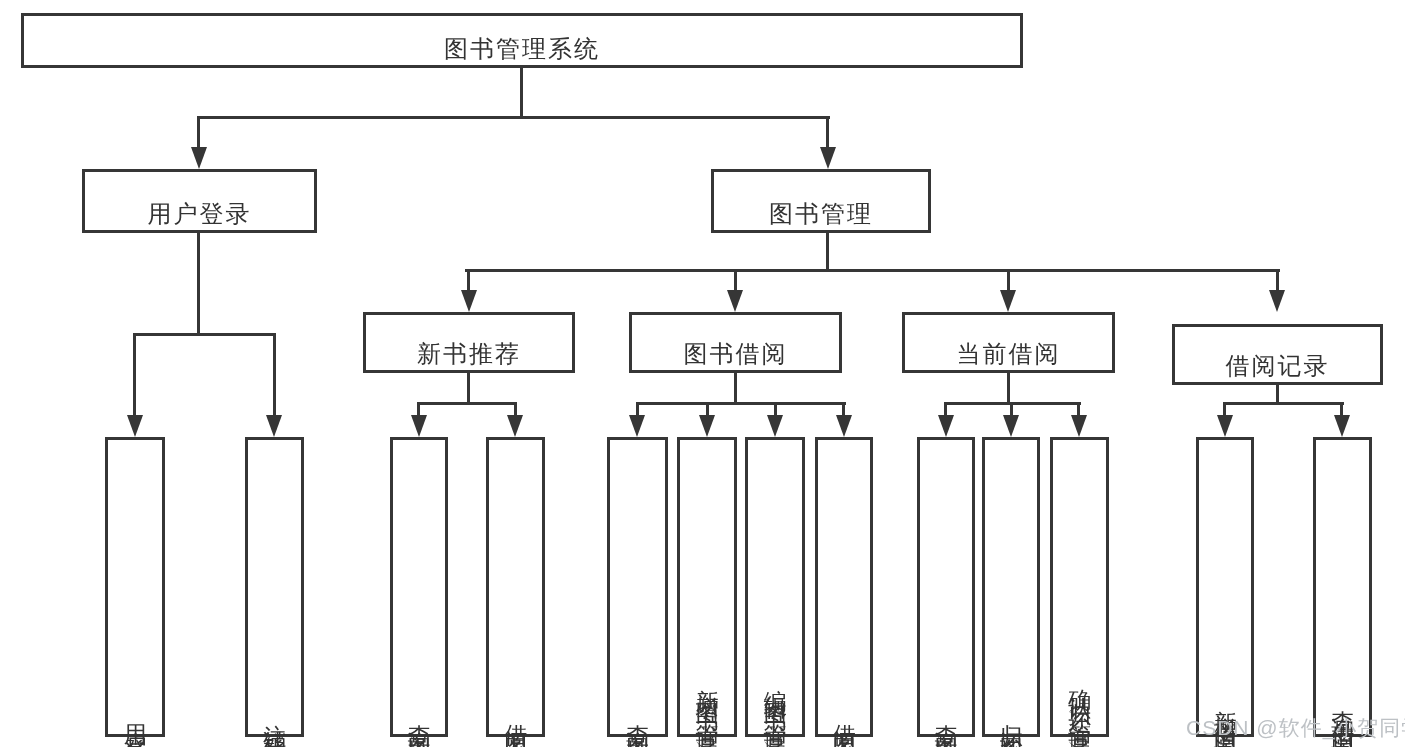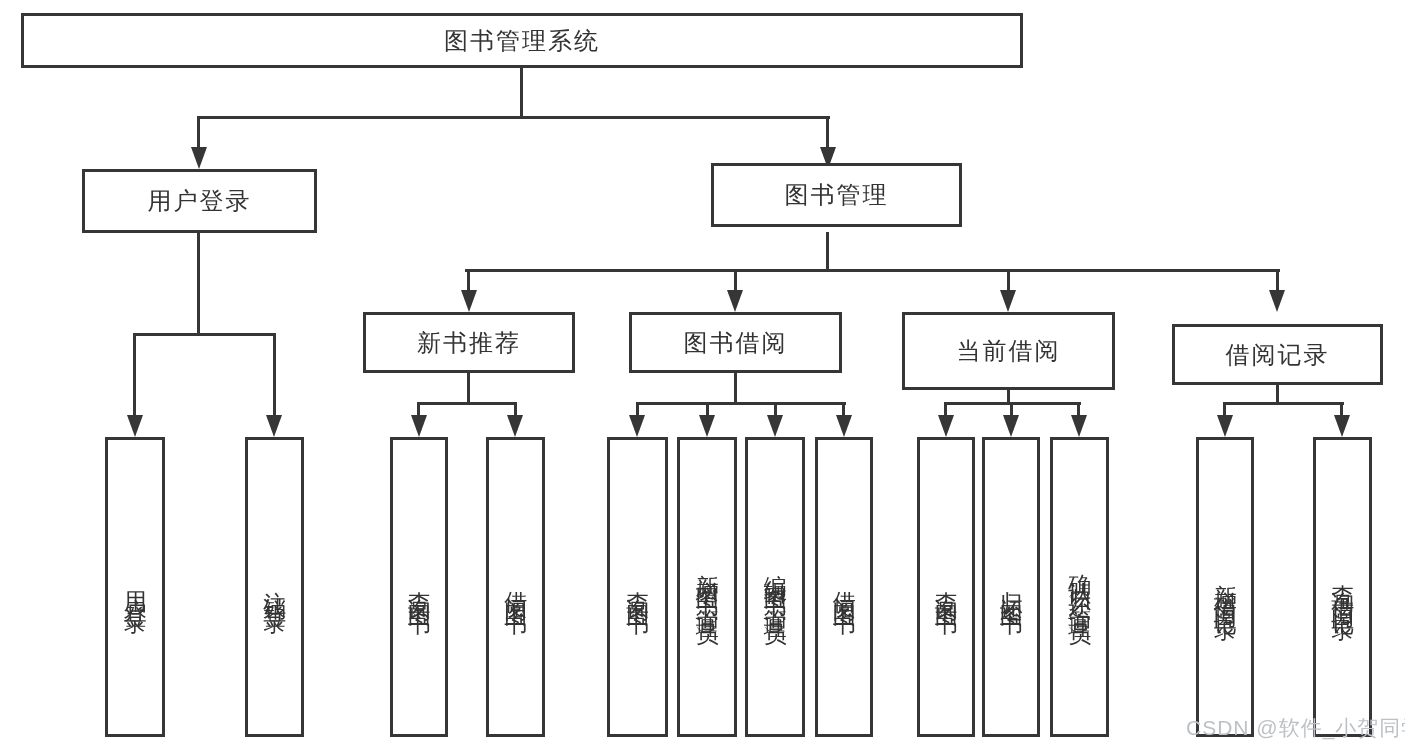--- a/index.html
+++ b/index.html
@@ -9,21 +9,21 @@
     --bg:#ffffff;
   }
   html,body{margin:0;padding:0;background:var(--bg);}
   #canvas{
     position:relative;width:1405px;height:747px;background:var(--bg);
     font-family:"Liberation Sans","DejaVu Sans",sans-serif;color:var(--text);
     overflow:hidden;
   }
   .node{
     position:absolute;box-sizing:border-box;border:3px solid var(--line);
-    background:#fff;display:flex;align-items:center;justify-content:center;
+    background:#fff;display:flex;align-items:flex-end;justify-content:center;
   }
   .node.h span{font-size:24px;letter-spacing:2px;white-space:nowrap;}
   .node.v span{
     writing-mode:vertical-lr;text-orientation:mixed;
     font-size:23px;letter-spacing:7px;line-height:1.1;
   }
   .line{position:absolute;background:var(--line);}
   .arrow{
     position:absolute;width:0;height:0;
     border-left:8px solid transparent;border-right:8px solid transparent;
@@ -99,31 +99,31 @@
   <div class="arrow" style="left:1217px;top:415px"></div>
   <div class="arrow" style="left:1334px;top:415px"></div>
 
   <div class="node h" style="left:21px;top:13px;width:1002px;height:55px">
     <span>图书管理系统</span>
   </div>
 
   <div class="node h" style="left:82px;top:169px;width:235px;height:64px">
     <span>用户登录</span>
   </div>
-  <div class="node h" style="left:711px;top:163px;width:251px;height:64px">
+  <div class="node h" style="left:711px;top:169px;width:220px;height:64px">
     <span>图书管理</span>
   </div>
 
   <div class="node h" style="left:629px;top:312px;width:213px;height:61px">
     <span>图书借阅</span>
   </div>
   <div class="node h" style="left:363px;top:312px;width:212px;height:61px">
     <span>新书推荐</span>
   </div>
-  <div class="node h" style="left:902px;top:312px;width:213px;height:78px">
+  <div class="node h" style="left:902px;top:312px;width:213px;height:61px">
     <span>当前借阅</span>
   </div>
   <div class="node h" style="left:1172px;top:324px;width:211px;height:61px">
     <span>借阅记录</span>
   </div>
 
   <div class="node v" style="left:105px;top:437px;width:60px;height:300px">
     <span>用户登录</span>
   </div>
   <div class="node v" style="left:245px;top:437px;width:59px;height:300px">

